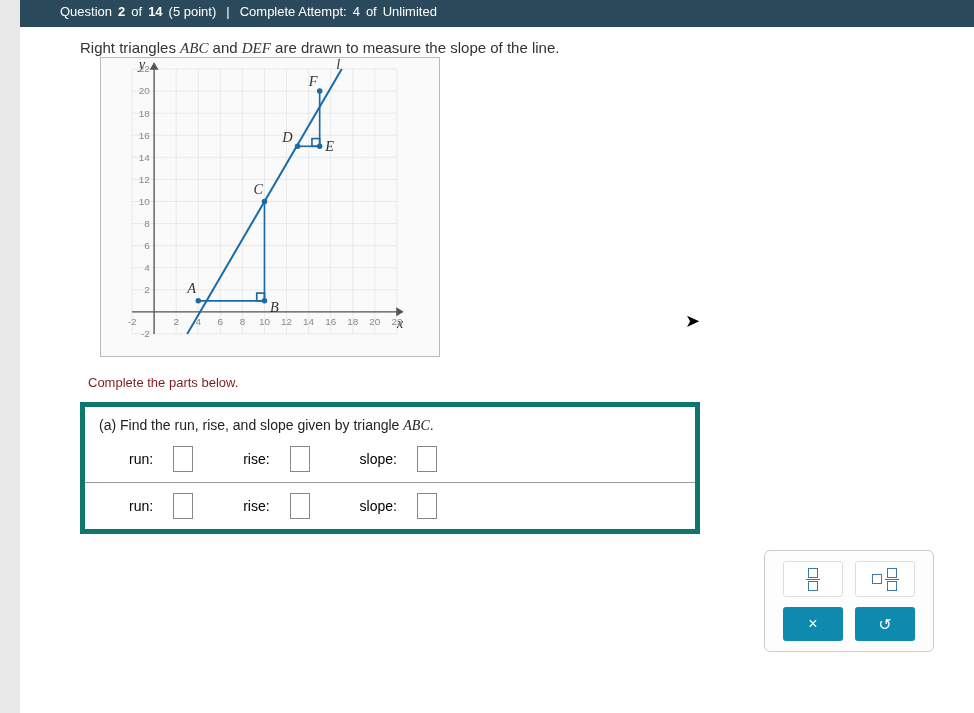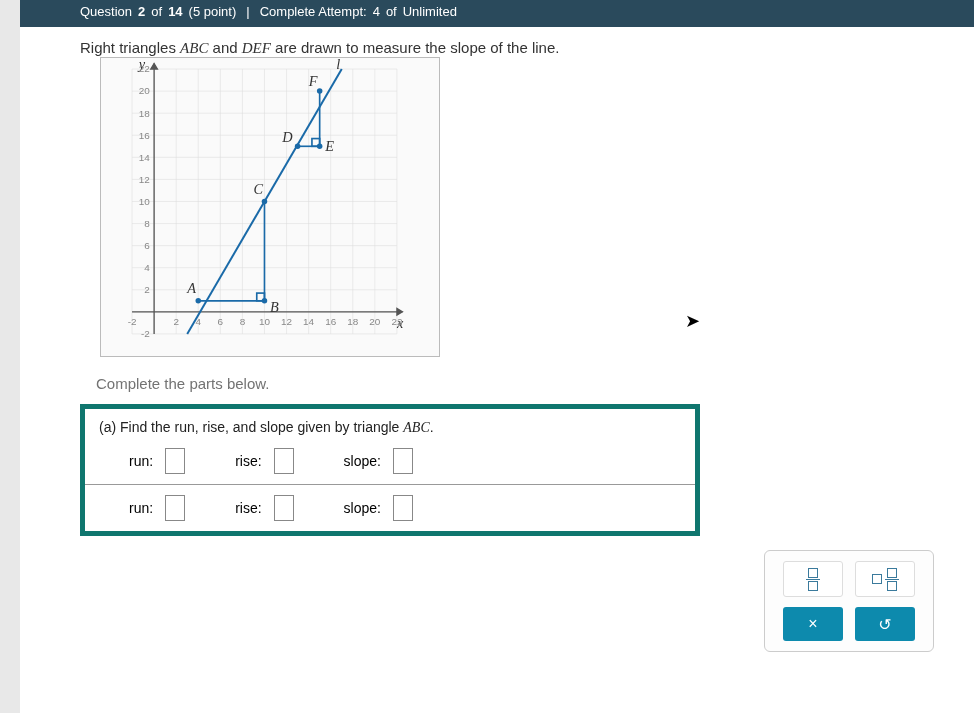--- a/index.html
+++ b/index.html
@@ -1,32 +1,32 @@
 <!DOCTYPE html>
 <html><head>
 <meta charset="utf-8">
 <style>
 * { box-sizing: border-box; margin: 0; padding: 0; }
 body { font-family: Arial, sans-serif; background: #e8e8e8; width: 974px; height: 713px; overflow: hidden; position: relative; }
 .page { background: #fff; margin: 0 0 0 20px; width: 954px; height: 713px; position: relative; }
-.header-bar { background: #2a4a5c; color: #fff; padding: 4px 20px 8px 60px; font-size: 13px; display: flex; align-items: flex-start; gap: 6px; }
+.header-bar { background: #2a4a5c; color: #fff; padding: 4px 20px 8px 40px; font-size: 13px; display: flex; align-items: flex-start; gap: 6px; }
 .header-bar .qnum { font-weight: bold; }
 .header-bar .divider { margin: 0 4px; }
 .content { padding: 12px 30px 0 60px; }
 .prompt-text { font-size: 15px; color: #333; margin-bottom: 0; }
 .math-it { font-family: 'Times New Roman', serif; font-style: italic; }
 .graph-wrap { border: 1px solid #bbb; width: 340px; height: 300px; position: relative; background: #fafafa; margin-left: 20px; margin-bottom: 18px; }
 .graph-wrap svg { width: 100%; height: 100%; }
-.below-text { font-size: 15px; color: #737373; margin-bottom: 12px; margin-left: 16px; }
+.below-text { font-size: 13px; color: #7f1d1d; margin-bottom: 12px; margin-left: 8px; }
 .answer-box { border: 5px solid #0f766e; width: 620px; margin-left: 0; }
 .part { padding: 10px 14px; border-bottom: 1px solid #999; }
 .part:last-child { border-bottom: none; }
 .part-label { font-size: 14px; color: #222; margin-bottom: 12px; }
 .inputs-row { display: flex; gap: 50px; padding-left: 30px; align-items: center; }
-.field-group { display: flex; align-items: center; gap: 12px; font-size: 14px; }
+.field-group { display: flex; align-items: center; gap: 20px; font-size: 14px; }
 .ans-input { width: 20px; height: 26px; border: 1px solid #888; background: #fff; }
 .tool-panel { position: absolute; right: 40px; top: 550px; width: 170px; border: 1px solid #ccc; border-radius: 6px; padding: 10px; background: #fdfdfd; }
 .tool-row { display: flex; gap: 12px; justify-content: center; margin-bottom: 10px; }
 .frac-btn { width: 60px; height: 36px; background: #fff; border: 1px solid #ddd; border-radius: 3px; cursor: pointer; display: flex; align-items: center; justify-content: center; }
 .frac-icon { display: inline-flex; flex-direction: column; align-items: center; font-size: 10px; line-height: 1; color: #3a7a9c; }
 .frac-icon .fn, .frac-icon .fd { width: 10px; height: 10px; border: 1px solid #3a7a9c; margin: 1px 0; }
 .frac-icon .bar { width: 14px; height: 1px; background: #3a7a9c; }
 .mixed-icon { display: inline-flex; align-items: center; gap: 3px; }
 .mixed-icon .whole { width: 10px; height: 10px; border: 1px solid #3a7a9c; }
 .action-row { display: flex; gap: 12px; justify-content: center; }

